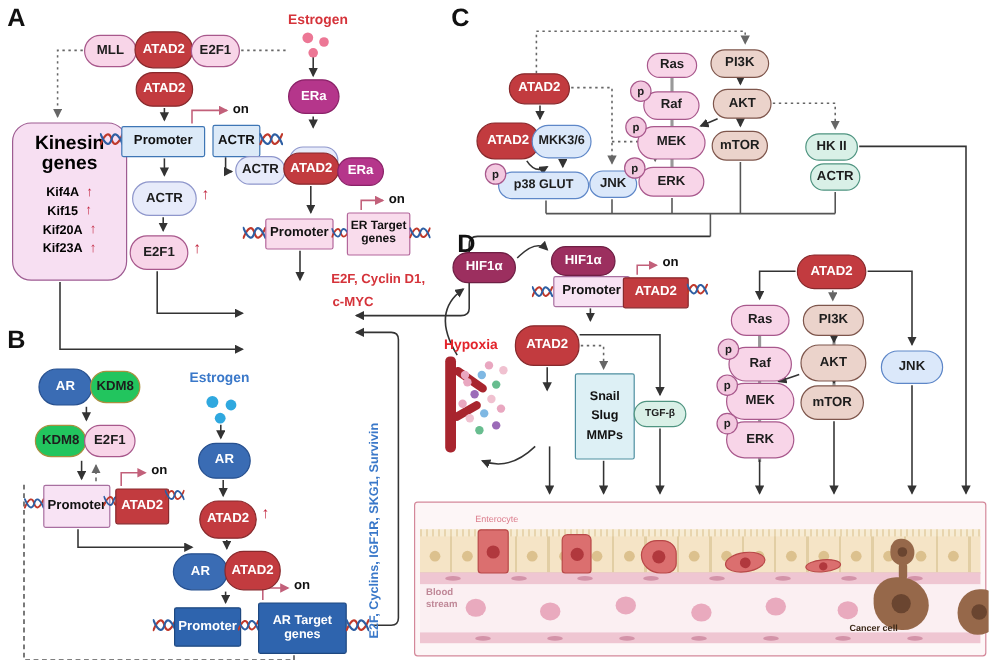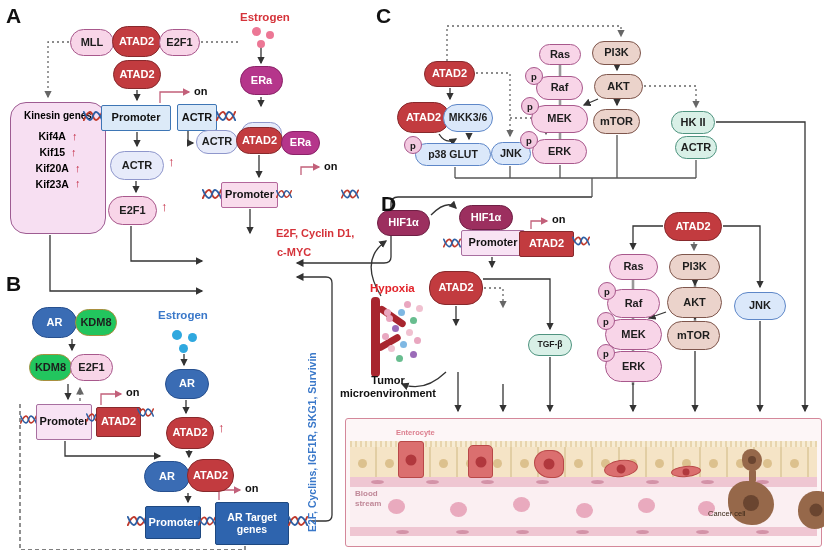--- a/index.html
+++ b/index.html
@@ -46,41 +46,41 @@
   .vbar{position:absolute;background:#A8252E;border-radius:4px}
   .speck{position:absolute;width:7px;height:7px;border-radius:50%;background:#E9A7C0;
     box-shadow:12px -6px 0 #7FB8E3,24px 2px 0 #68BD8F,6px 10px 0 #9B6BB8,20px 14px 0 #F0C1D0,
       -4px 18px 0 #E9A7C0,14px 26px 0 #7FB8E3,28px 22px 0 #E9A7C0,2px 30px 0 #F0C1D0,
       24px 36px 0 #9B6BB8,10px 40px 0 #68BD8F,30px -10px 0 #F0C1D0,-2px -6px 0 #E9A7C0,18px -14px 0 #E9A7C0}
   
   .emt{position:absolute;left:345px;top:418px;width:477px;height:129px;background:#FDF6F7;
        border:1.8px solid #D4889A;border-radius:3px;z-index:2;box-sizing:border-box}
   .emt *{position:absolute;box-sizing:border-box}
   .emt .title{left:0;right:0;top:6px;text-align:center;font-size:8.5px;font-weight:700;color:#C24455;letter-spacing:.4px}
-  .emt .enterocyte{left:50px;top:9px;font-size:7.5px;font-weight:700;color:#DC7E8E}
+  .emt .enterocyte{left:50px;top:9px;font-size:7.5px;font-weight:400;color:#DC7E8E}
   .emt .brush{left:4px;right:4px;top:22px;height:7px;background:repeating-linear-gradient(90deg,#E8D5AE 0 2px,#F7ECD4 2px 5px)}
   .emt .epi{left:4px;right:4px;top:28px;height:31px;background:repeating-linear-gradient(90deg,#F5E4C6 0 25px,#E2CEA4 25px 27px);border-bottom:1px solid #D8C49A}
   .emt .nuc{left:12px;top:40px;width:9px;height:9px;border-radius:50%;background:#DCC18E;
     box-shadow:27px 0 #DCC18E,54px 0 #DCC18E,81px 0 #DCC18E,108px 0 #DCC18E,135px 0 #DCC18E,162px 0 #DCC18E,
       189px 0 #DCC18E,216px 0 #DCC18E,243px 0 #DCC18E,270px 0 #DCC18E,297px 0 #DCC18E,324px 0 #DCC18E,
       351px 0 #DCC18E,378px 0 #DCC18E,405px 0 #DCC18E,432px 0 #DCC18E}
   .redcell{background:#DB6F6F;border:1px solid #B84848;z-index:2}
   .redcell span{position:absolute;left:50%;top:50%;transform:translate(-50%,-50%);width:11px;height:11px;border-radius:50%;background:#B1383D}
   .emt .mem1{left:4px;right:4px;top:58px;height:10px;background:#EFC6D2}
   .emt .mem1n{left:25px;top:61px;width:13px;height:4px;border-radius:50%;background:#D393A8;
     box-shadow:55px 0 #D393A8,110px 0 #D393A8,165px 0 #D393A8,220px 0 #D393A8,275px 0 #D393A8,330px 0 #D393A8,385px 0 #D393A8}
   .emt .blood{left:4px;right:4px;top:68px;height:40px;background:#FBEFF2}
   .emt .rbc{left:42px;top:80px;width:17px;height:15px;border-radius:50%;background:#E9AABE;
     box-shadow:62px 3px #E9AABE,125px -2px #E9AABE,188px 4px #E9AABE,250px -1px #E9AABE,310px 2px #E9AABE}
   .emt .mem2{left:4px;right:4px;top:108px;height:9px;background:#EFC6D2}
   .emt .mem2n{left:50px;top:111px;width:13px;height:4px;border-radius:50%;background:#D393A8;
     box-shadow:60px 0 #D393A8,120px 0 #D393A8,180px 0 #D393A8,240px 0 #D393A8,300px 0 #D393A8,360px 0 #D393A8}
   .ccell{background:#96684A;z-index:3}
   .ccell i{position:absolute;left:50%;top:50%;transform:translate(-50%,-50%);border-radius:50%;background:#6A4530}
-  .emt .cancerlbl{left:362px;top:90px;width:60px;font-size:7.5px;font-weight:400;color:#3A2717;z-index:5}
+  .emt .cancerlbl{left:362px;top:100px;width:60px;font-size:7.5px;font-weight:700;color:#3A2717;z-index:5}
   .emt .bloodlbl{left:9px;top:70px;width:40px;font-size:8px;font-weight:700;color:#C08898;line-height:1.2;z-index:4}
 </style>
 </head>
 <body>
 
 <div class="stage">
 
   <svg class="wires" width="824" height="550">
     <defs>
       <symbol id="dna" viewBox="0 0 24 16">
@@ -178,21 +178,21 @@
   <div class="node pill pink" style="left:159px;top:29px;width:41px;height:27px">E2F1</div>
   <div class="node pill red" style="left:113px;top:60px;width:48px;height:29px">ATAD2</div>
 
   <div class="txt" style="left:240px;top:11px;color:#D5333A;font-size:11.5px">Estrogen</div>
   <div class="dot" style="left:252px;top:27px;width:9px;height:9px;background:#EC7795"></div>
   <div class="dot" style="left:266px;top:31px;width:8px;height:8px;background:#EC7795"></div>
   <div class="dot" style="left:257px;top:40px;width:8px;height:8px;background:#EC7795"></div>
   <div class="node pill magenta" style="left:240px;top:66px;width:43px;height:29px">ERa</div>
 
   <div class="node kinesinbox" style="left:10px;top:102px;width:96px;height:132px;flex-direction:column;justify-content:flex-start;padding-top:8px">
-    <div style="font-size:10px;width:70px">Kinesin genes</div>
+    <div style="font-size:16px;width:70px">Kinesin genes</div>
     <div style="display:flex;align-items:center;gap:6px;margin-top:9px;font-size:10.5px">
         <span>Kif4A</span>
         <span style="color:#C2263F;font-size:11px">↑</span>
       </div>
     <div style="display:flex;align-items:center;gap:6px;margin-top:4px;font-size:10.5px">
         <span>Kif15</span>
         <span style="color:#C2263F;font-size:11px">↑</span>
       </div>
     <div style="display:flex;align-items:center;gap:6px;margin-top:4px;font-size:10.5px">
         <span>Kif20A</span>
@@ -224,20 +224,21 @@
   <div class="node pill red" style="left:236px;top:127px;width:47px;height:27px">ATAD2</div>
   <div class="node pill magenta" style="left:281px;top:131px;width:39px;height:24px">ERa</div>
 
   <svg class="dna" width="20" height="16" style="left:202px;top:186px">
       <use href="#dna"></use>
     </svg>
   <div class="node box pinkbox" style="left:221px;top:182px;width:57px;height:26px">Promoter</div>
   <svg class="dna" width="16" height="16" style="left:276px;top:186px">
       <use href="#dna"></use>
     </svg>
+  <div class="node box pinkbox" style="left:289px;top:177px;width:53px;height:36px;font-size:10px">ER Target genes</div>
   <svg class="dna" width="18" height="16" style="left:341px;top:186px">
       <use href="#dna"></use>
     </svg>
   <div class="txt" style="left:324px;top:160px;font-size:11px;color:#111">on</div>
 
   <div class="txt" style="left:276px;top:227px;color:#D5333A;font-size:11px">E2F, Cyclin D1,</div>
   <div class="txt" style="left:277px;top:246px;color:#D5333A;font-size:11px">c-MYC</div>
 
 
   <div class="node pill blue" style="left:32px;top:307px;width:45px;height:31px">AR</div>
@@ -319,22 +320,26 @@
 
   <div class="txt" style="left:370px;top:282px;color:#E3242B;font-size:11.5px">Hypoxia</div>
   <div class="vessel" style="left:352px;top:295px;width:78px;height:84px">
     <div class="vbar" style="left:19px;top:2px;width:9px;height:80px"></div>
     <div class="vbar" style="left:24px;top:18px;width:32px;height:7px;transform:rotate(35deg)"></div>
     <div class="vbar" style="left:24px;top:44px;width:26px;height:7px;transform:rotate(-30deg)"></div>
     <div class="speck" style="left:34px;top:20px"></div>
   </div>
 
 
+  <div class="node box cyanbox" style="left:479px;top:311px;width:50px;height:72px;flex-direction:column;gap:5px;font-size:10.5px">
+    <span>Snail</span>
+    <span>Slug</span>
+    <span>MMPs</span>
+  </div>
   <div class="node pill mint" style="left:528px;top:334px;width:44px;height:22px;font-size:8.5px">TGF-β</div>
-  <div class="txt" style="left:334px;top:374px;width:108px;text-align:center;font-size:11px;color:#111">Tumor microenvironment</div>
 
   <div class="node pill red" style="left:664px;top:212px;width:58px;height:29px">ATAD2</div>
   <div class="node pill pink" style="left:609px;top:254px;width:49px;height:26px">Ras</div>
   <div class="pc" style="left:598px;top:282px">p</div>
   <div class="node pill pink" style="left:607px;top:289px;width:53px;height:29px">Raf</div>
   <div class="pc" style="left:597px;top:312px">p</div>
   <div class="node pill pink" style="left:605px;top:319px;width:57px;height:31px">MEK</div>
   <div class="pc" style="left:597px;top:344px">p</div>
   <div class="node pill pink" style="left:605px;top:351px;width:57px;height:31px">ERK</div>
   <div class="node pill taupe" style="left:669px;top:254px;width:51px;height:26px">PI3K</div>

